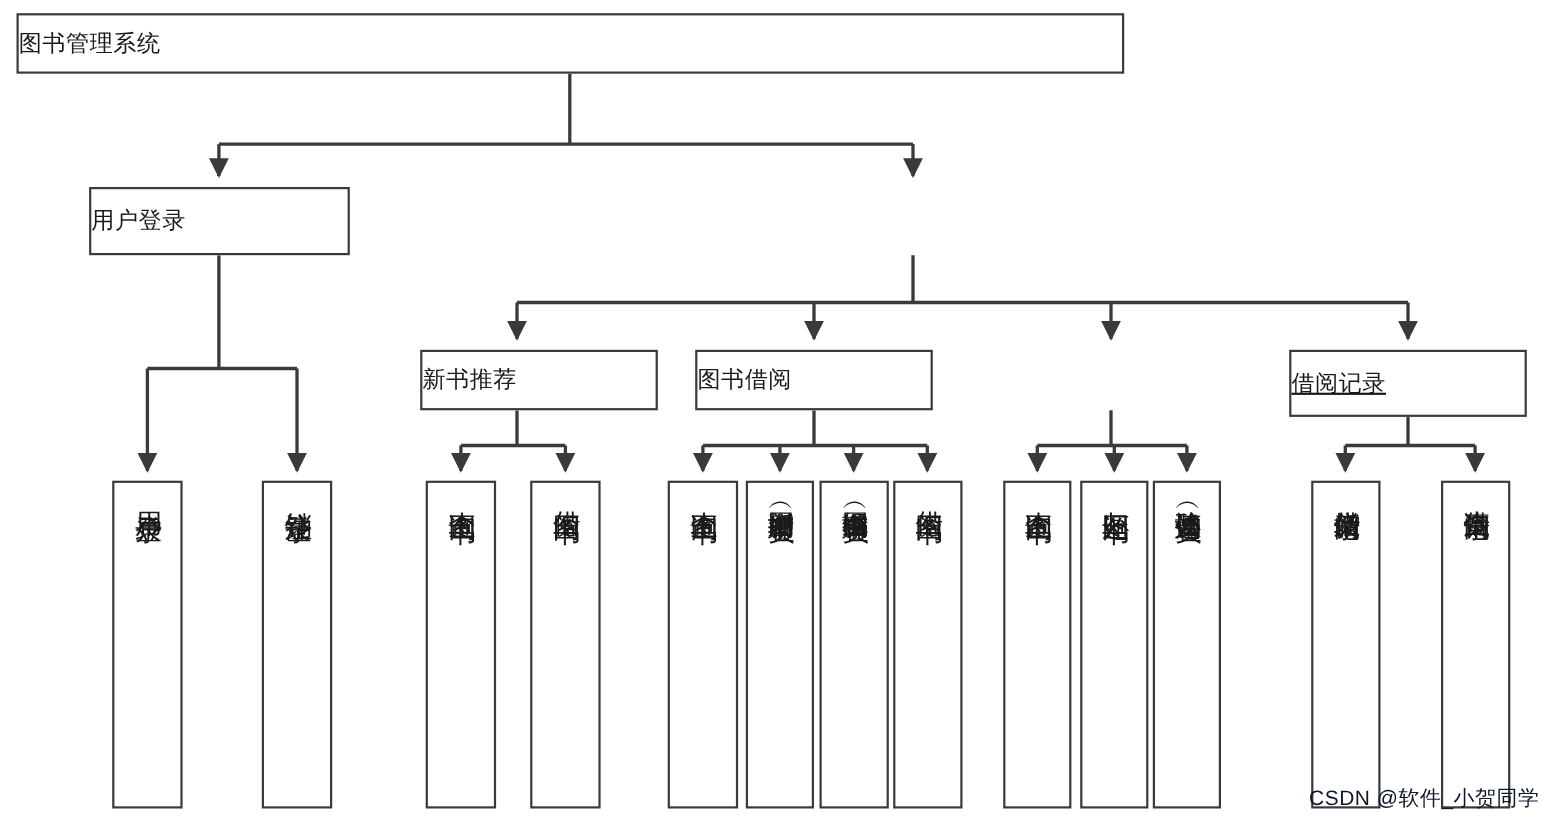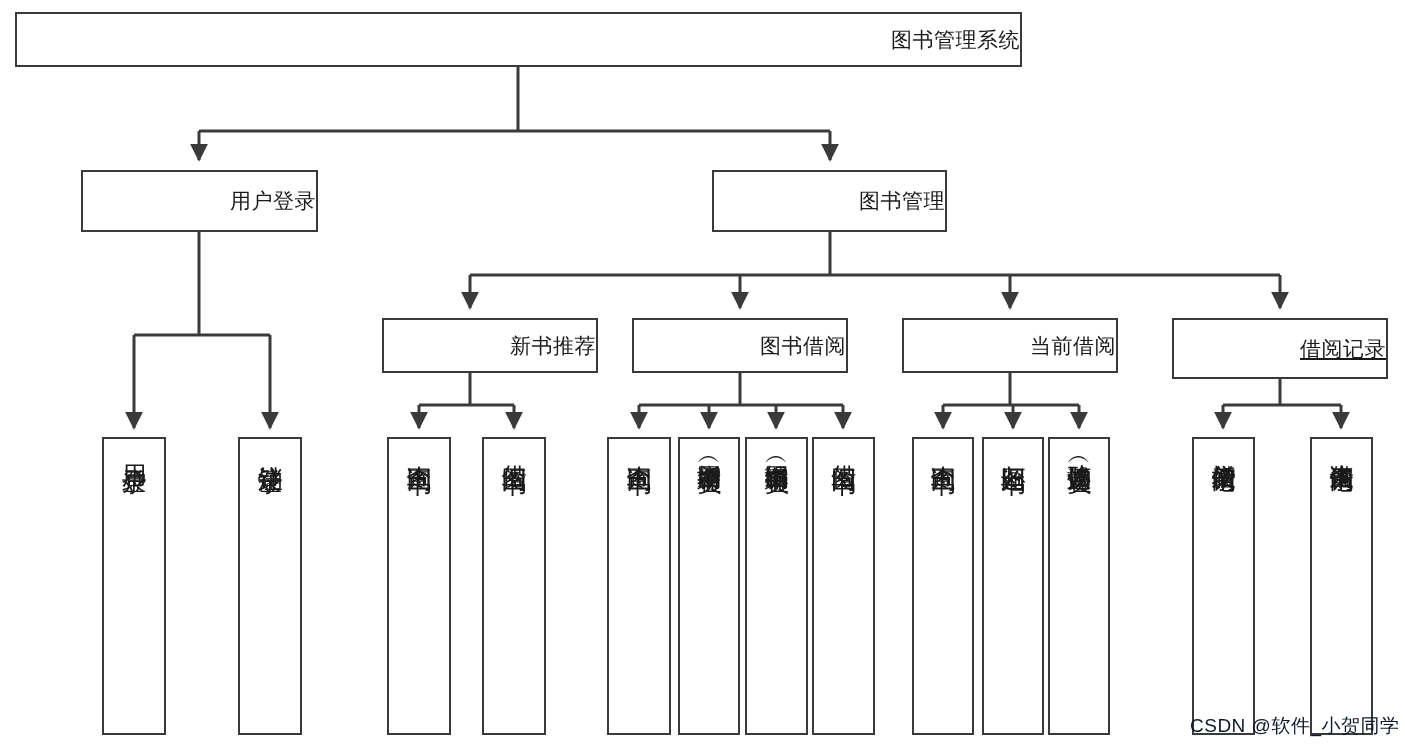--- a/index.html
+++ b/index.html
@@ -25,21 +25,21 @@
     height: 747px;
     pointer-events: none;
   }
   .node {
     position: absolute;
     box-sizing: border-box;
     background: #ffffff;
     border: 2px solid #3a3a3a;
     display: flex;
     align-items: center;
-    justify-content: flex-end;
+    justify-content: flex-start;
     color: #1a1a1a;
   }
   .node .label {
     display: block;
     text-align: center;
     line-height: 1.12;
     white-space: pre;
   }
   .node.horiz .label {
     font-size: 21px;
@@ -125,32 +125,26 @@
     </g>
   </svg>
 
   <div class="node horiz" style="left:15px; top:12px; width:1007px; height:55px;">
     <span class="label">图书管理系统</span>
   </div>
 
   <div class="node horiz" style="left:81px; top:170px; width:237px; height:62px;">
     <span class="label">用户登录</span>
   </div>
-  <div class="node horiz" style="left:712px; top:170px; width:235px; height:62px;">
-    <span class="label">图书管理</span>
-  </div>
 
   <div class="node horiz" style="left:382px; top:318px; width:216px; height:55px;">
     <span class="label">新书推荐</span>
   </div>
   <div class="node horiz" style="left:632px; top:318px; width:216px; height:55px;">
     <span class="label">图书借阅</span>
-  </div>
-  <div class="node horiz" style="left:902px; top:318px; width:216px; height:55px;">
-    <span class="label">当前借阅</span>
   </div>
   <div class="node horiz" style="left:1172px; top:318px; width:216px; height:61px;text-decoration:underline;">
     <span class="label">借阅记录</span>
   </div>
 
   <div class="node vert" style="left:102px; top:437px; width:64px; height:298px;">
     <span class="label">用户登录</span>
   </div>
   <div class="node vert" style="left:238px; top:437px; width:64px; height:298px;">
     <span class="label">注销登录</span>

